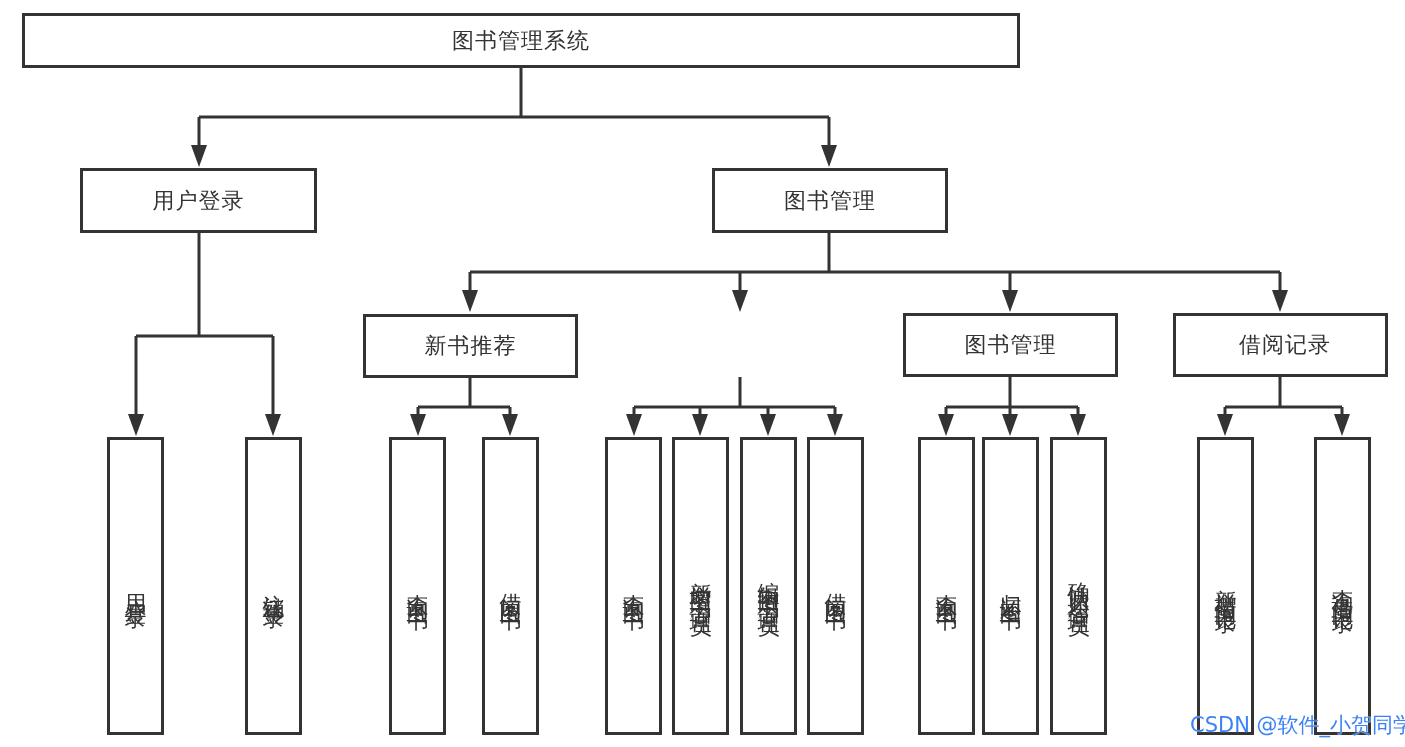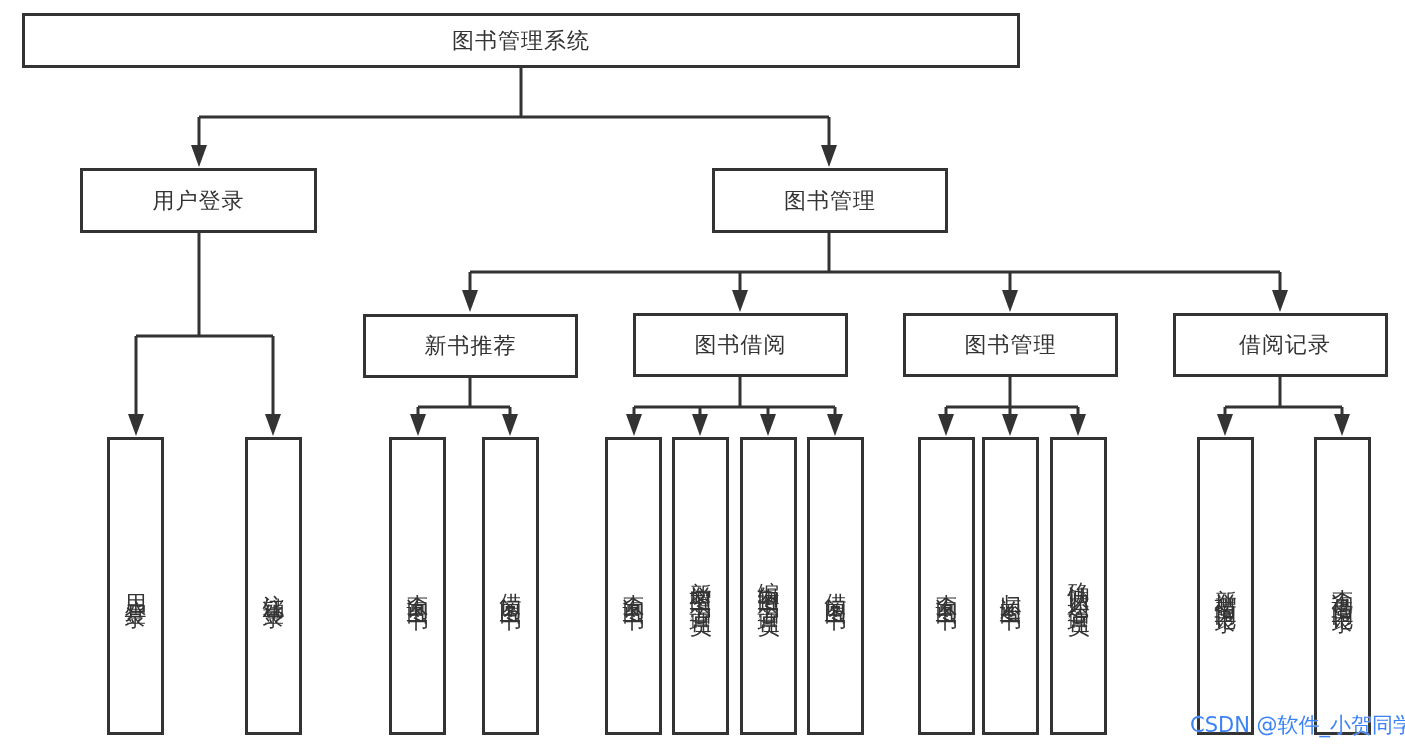--- a/index.html
+++ b/index.html
@@ -97,21 +97,20 @@
       <polygon points="1342,436 1334,414 1350,414"></polygon>
     </g>
   </svg>
 
   <div class="node" style="left:22px;top:13px;width:998px;height:55px;">图书管理系统</div>
 
   <div class="node" style="left:80px;top:168px;width:237px;height:65px;">用户登录</div>
   <div class="node" style="left:712px;top:168px;width:236px;height:65px;">图书管理</div>
 
   <div class="node" style="left:363px;top:314px;width:215px;height:64px;">新书推荐</div>
-  <div class="node" style="left:633px;top:313px;width:215px;height:64px;">图书借阅</div>
   <div class="node" style="left:903px;top:313px;width:215px;height:64px;">图书管理</div>
   <div class="node" style="left:1173px;top:313px;width:215px;height:64px;padding-left:9px;">借阅记录</div>
 
   <div class="node leaf" style="left:107px;top:437px;width:57px;height:298px;">用户登录</div>
   <div class="node leaf" style="left:245px;top:437px;width:57px;height:298px;">注销登录</div>
 
   <div class="node leaf" style="left:389px;top:437px;width:57px;height:298px;">查询图书</div>
   <div class="node leaf" style="left:482px;top:437px;width:57px;height:298px;">借阅图书</div>
 
   <div class="node leaf" style="left:605px;top:437px;width:57px;height:298px;">查询图书</div>

